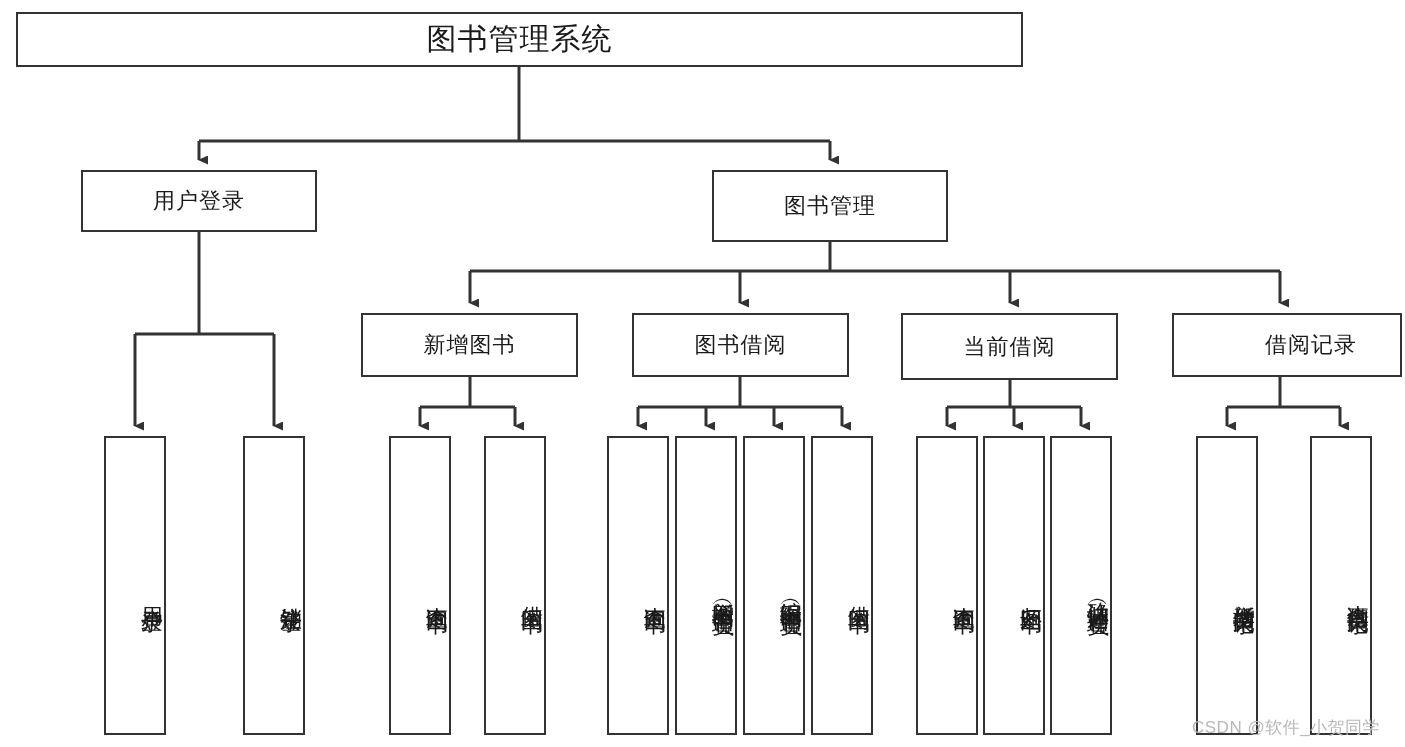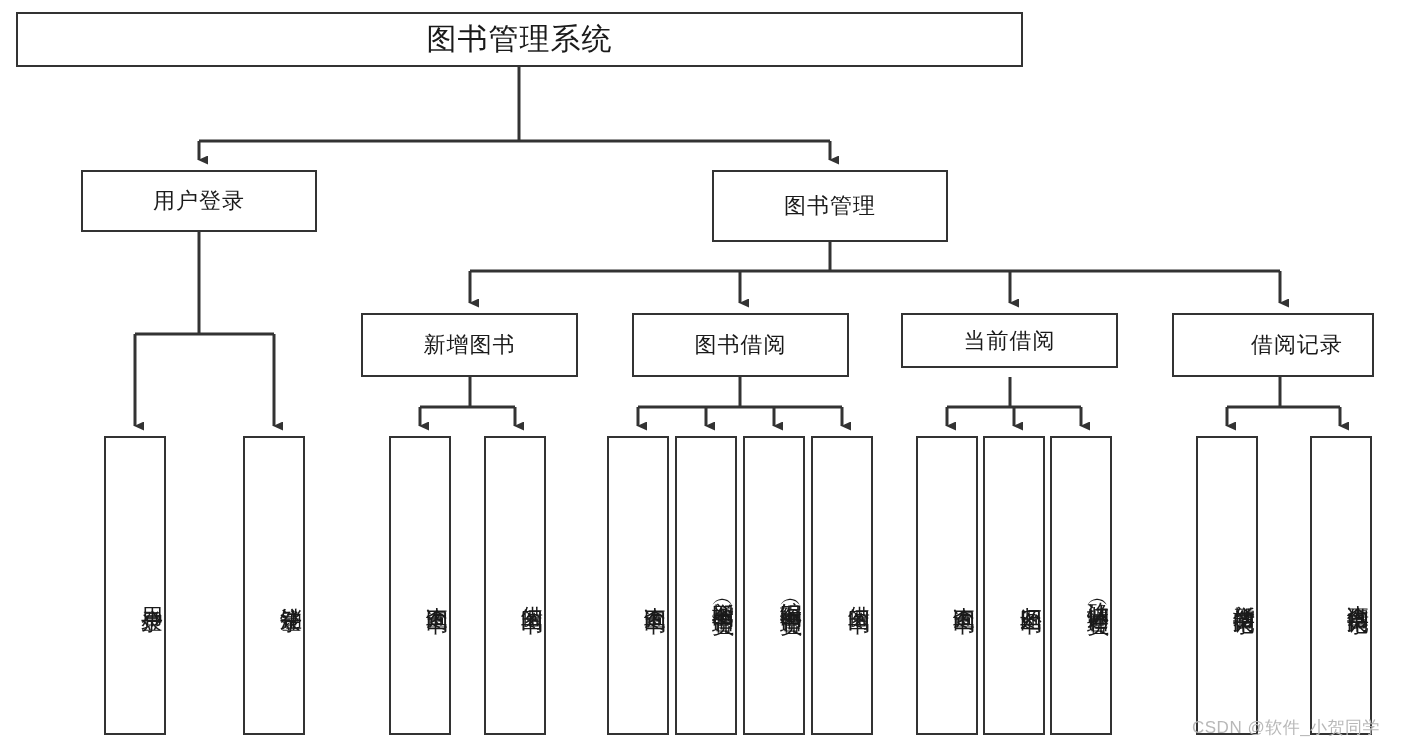--- a/index.html
+++ b/index.html
@@ -120,22 +120,22 @@
     </g>
   </svg>
 
   <div class="node horiz" id="root-node" style="left: 16px; top: 12px; width: 1007px; height: 55px;">图书管理系统</div>
 
   <div class="node horiz" style="left: 81px; top: 170px; width: 236px; height: 62px;">用户登录</div>
   <div class="node horiz" style="left: 712px; top: 170px; width: 236px; height: 72px;">图书管理</div>
 
   <div class="node horiz" style="left: 361px; top: 313px; width: 217px; height: 64px;">新增图书</div>
   <div class="node horiz" style="left: 632px; top: 313px; width: 217px; height: 64px; font-family: Liberation Mono, monospace;">图书借阅</div>
-  <div class="node horiz" style="left: 901px; top: 313px; width: 217px; height: 55px;">当前借阅</div>
-  <div class="node horiz" style="left: 1172px; top: 313px; width: 202px; height: 64px; padding-left: 48px;">借阅记录</div>
+  <div class="node horiz" style="left: 901px; top: 313px; width: 217px; height: 67px;">当前借阅</div>
+  <div class="node horiz" style="left: 1172px; top: 313px; width: 230px; height: 64px; padding-left: 48px;">借阅记录</div>
 
   <div class="node vert" style="left: 104px; top: 436px; width: 62px; height: 299px;">
     <span class="vtext">用户登录</span>
     </div>
   <div class="node vert" style="left: 243px; top: 436px; width: 62px; height: 299px;">
     <span class="vtext">注销登录</span>
     </div>
   <div class="node vert" style="left: 389px; top: 436px; width: 62px; height: 299px;">
     <span class="vtext">查询图书</span>
     </div>

